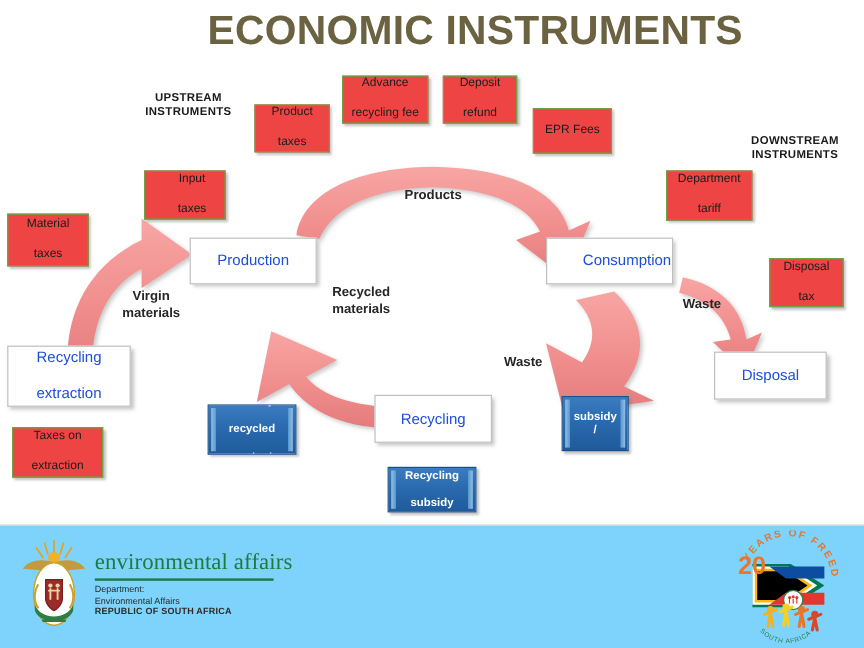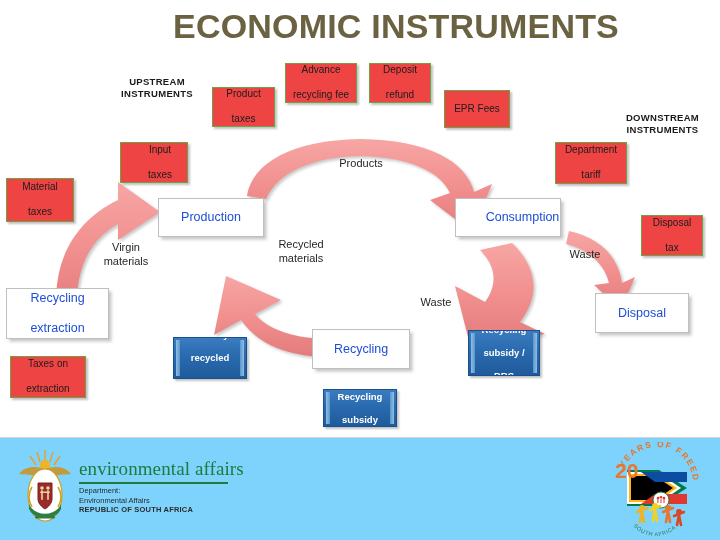--- a/index.html
+++ b/index.html
@@ -74,21 +74,21 @@
     opacity:.9;
   }
   .blue .bevel-l{left:2px;}
   .blue .bevel-r{right:2px;background:linear-gradient(to left,#9CC8EB,#5E9BD0);}
   .blue .btxt{position:relative;z-index:2;width:100%;padding:0 8px;box-sizing:border-box;}
 
   
   .flow-label{
     position:absolute;
     font-size:11px;line-height:13.5px;
-    color:#262626;text-align:center;
+    color:#262626;text-align:center;font-weight:bold;
   }
 
   
   #arrows{position:absolute;left:0;top:0;width:720px;height:540px;}
 
   
   .footer-rule{
     position:absolute;left:0;top:437px;width:720px;height:1px;
     background:#D4D4D4;
   }
@@ -262,21 +262,21 @@
 
   <div class="blue box" style="left:323px;top:389px;width:74px;height:38px;">
     <span class="bevel-l"></span>
     <span class="bevel-r"></span>
     <span class="btxt">
       <span>Recycling</span><br>
       <span>subsidy</span>
     </span>
   </div>
 
-  <div class="blue box" style="left:468px;top:330px;width:72px;height:46px;">
+  <div class="blue box" style="left:468px;top:330px;width:56px;height:46px;">
     <span class="bevel-l"></span>
     <span class="bevel-r"></span>
     <span class="btxt">
       <span>Recycling</span><br>
       <span>subsidy /</span><br>
       <span>DRS</span>
     </span>
   </div>
 
   <div class="flow-label" style="left:84px;top:241px;width:84px;">

